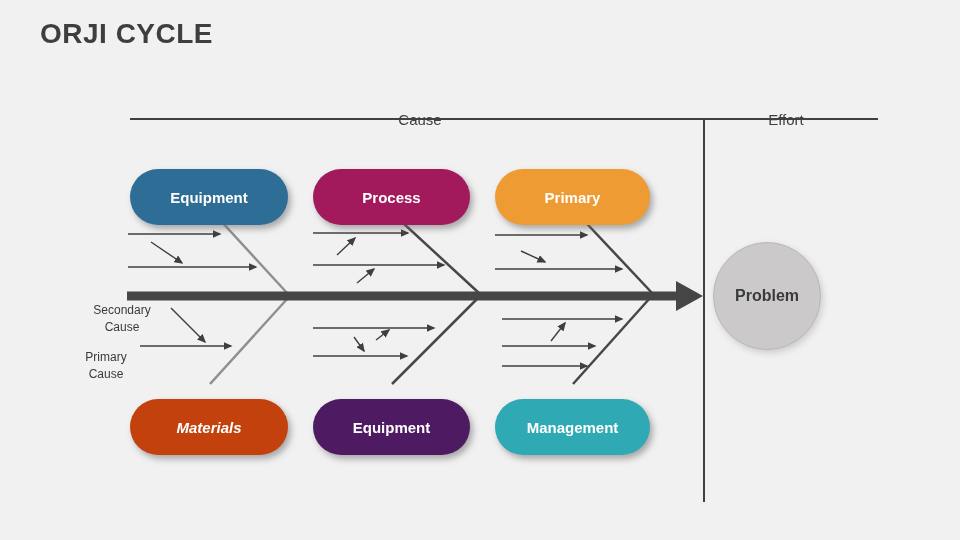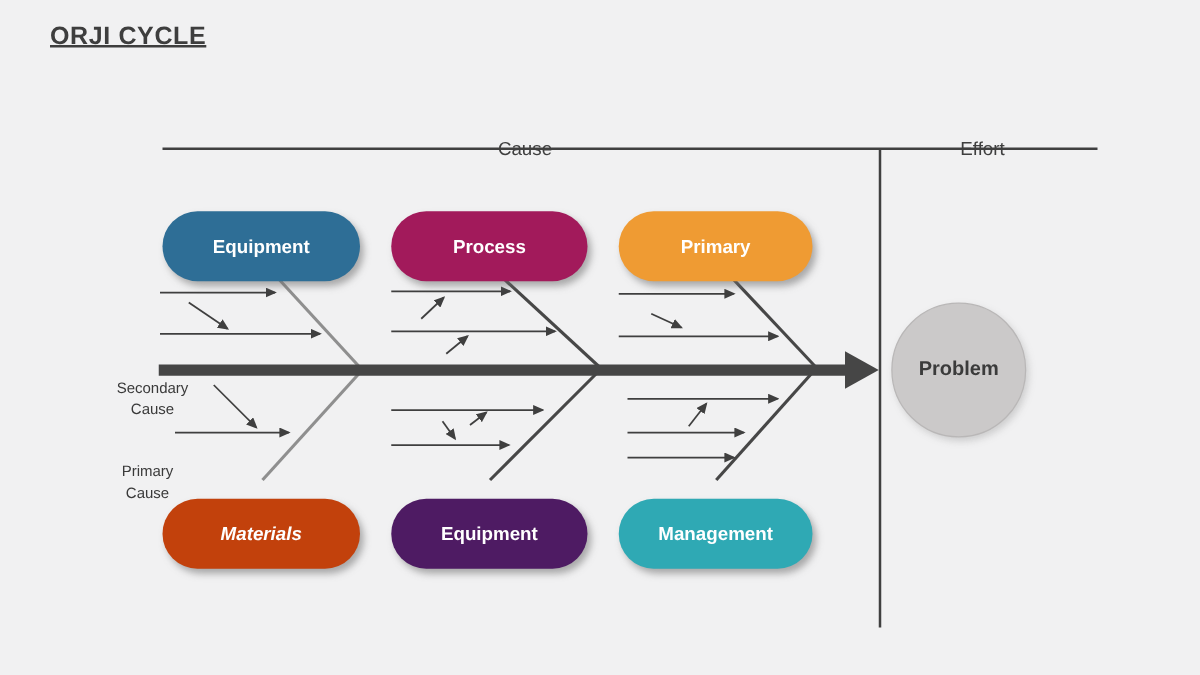--- a/index.html
+++ b/index.html
@@ -4,21 +4,21 @@
 <style>
   html,body{margin:0;padding:0;}
   body{font-family:"Liberation Sans",sans-serif;}
   #slide{
     position:relative;width:960px;height:540px;overflow:hidden;
     background:#F1F1F2;
   }
   #diagram-svg{position:absolute;left:0;top:0;}
   .slide-title{
     position:absolute;left:40px;top:18px;
-    font-size:20px;font-weight:bold;color:#3E3E3E;letter-spacing:.5px;text-decoration:underline;
+    font-size:28px;font-weight:bold;color:#3E3E3E;letter-spacing:.5px;
   }
   .section-label{
     position:absolute;top:88px;width:80px;text-align:center;
     font-size:15px;color:#3F3F3F;margin-top:23px;
   }
   .pill{
     position:absolute;height:56px;border-radius:28px;
     display:flex;align-items:center;justify-content:center;
     color:#ffffff;font-weight:bold;font-size:15px;
     box-shadow:3px 4px 6px rgba(110,110,110,.55);
@@ -96,21 +96,21 @@
       <polygon points="676,281 703,296 676,311" fill="#464646"></polygon>
     </g>
   </svg>
 
   <div class="slide-title">ORJI CYCLE</div>
 
   <div class="section-label" style="left:380px;">Cause</div>
   <div class="section-label" style="left:746px;">Effort</div>
 
   <div class="branch-label" style="left:86px;top:302px;text-align:center;">Secondary Cause</div>
-  <div class="branch-label" style="left:82px;top:349px;margin-top:20px;">Primary Cause</div>
+  <div class="branch-label" style="left:70px;top:349px;">Primary Cause</div>
 
   <div class="pill" style="left: 130px; top: 154px; width: 158px; background: rgb(46, 110, 150);">Equipment</div>
   <div class="pill" style="left: 313px; top: 154px; width: 157px; background: rgb(162, 26, 91);">Process</div>
   <div class="pill" style="left: 495px; top: 154px; width: 155px; background: rgb(239, 155, 51);">Primary</div>
 
   <div class="pill" style="left: 130px; top: 384px; width: 158px; background: #c2410c; font-style: italic;">Materials</div>
   <div class="pill" style="left: 313px; top: 384px; width: 157px; background: rgb(78, 27, 99);">Equipment</div>
   <div class="pill" style="left: 495px; top: 384px; width: 155px; background: rgb(47, 169, 180);">Management</div>
 
   <div class="effect-circle" style="background: rgb(203, 201, 201);">Problem</div>

